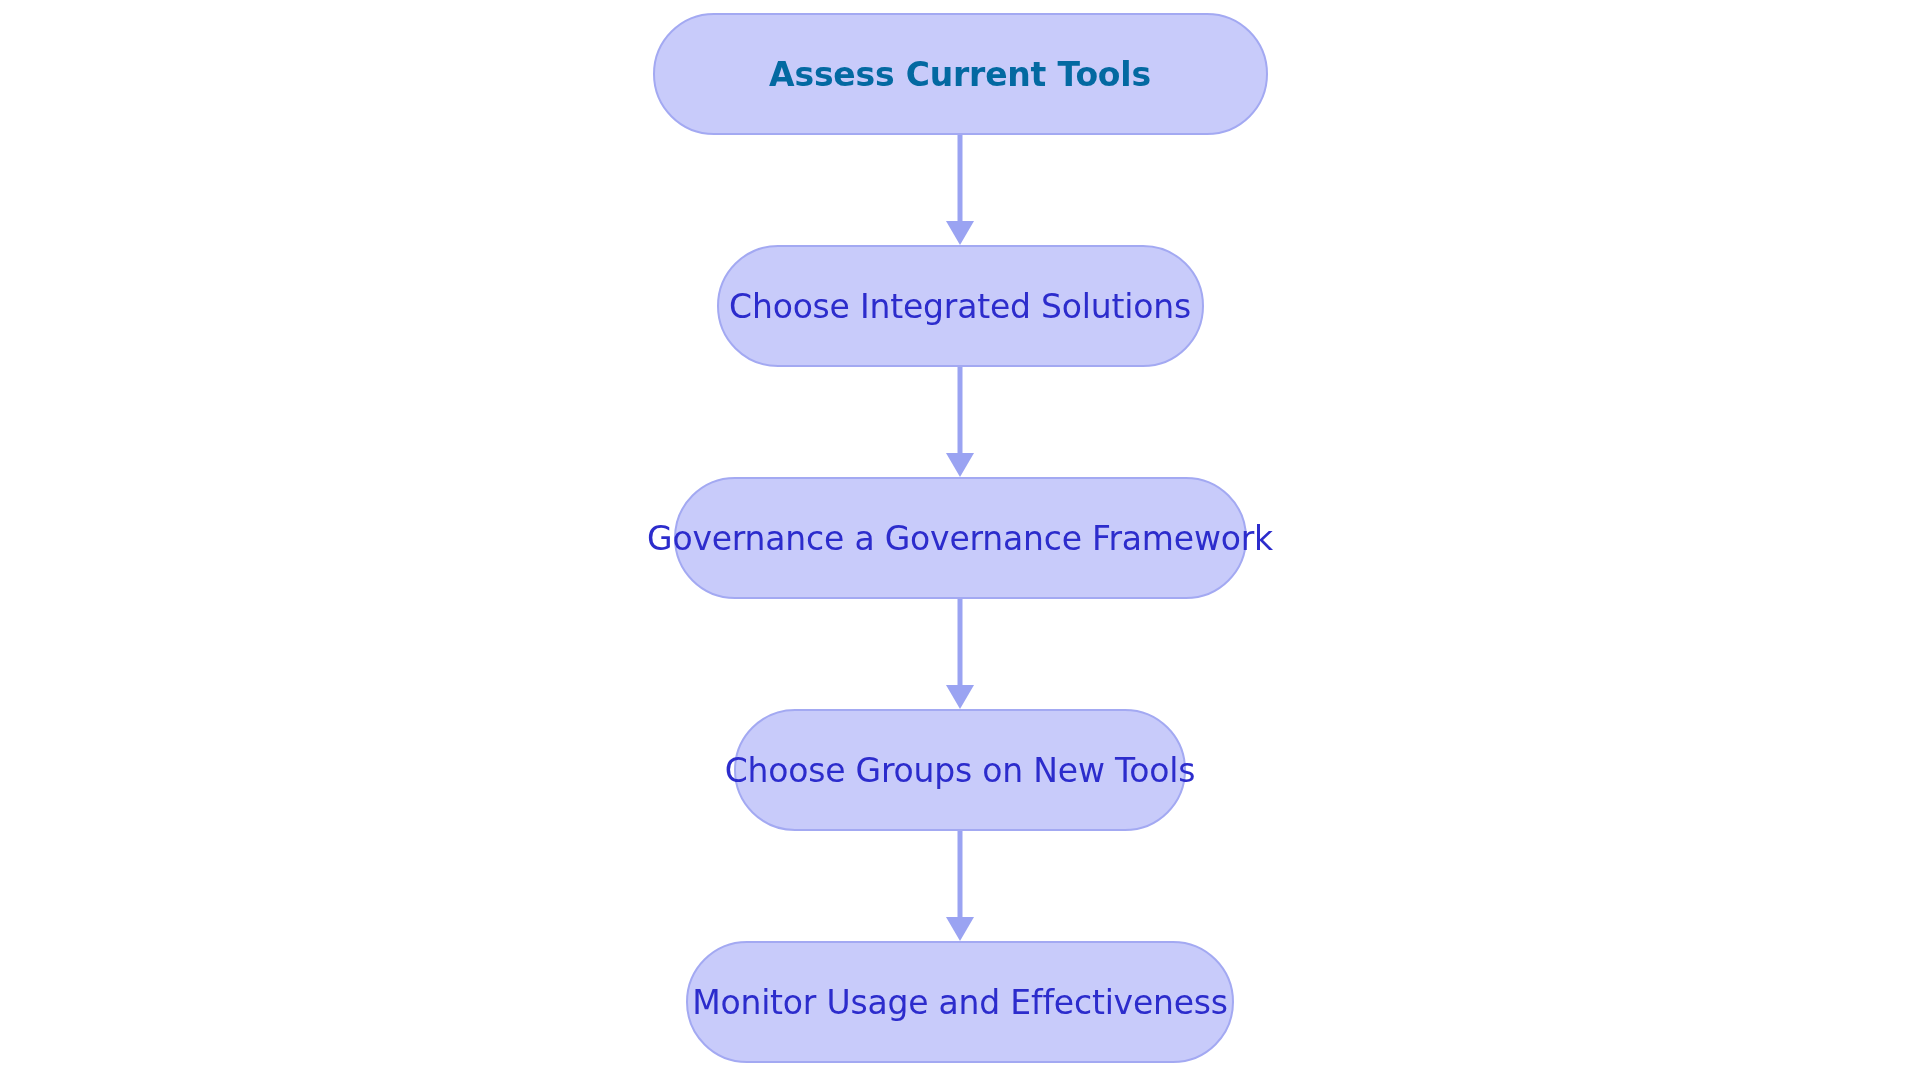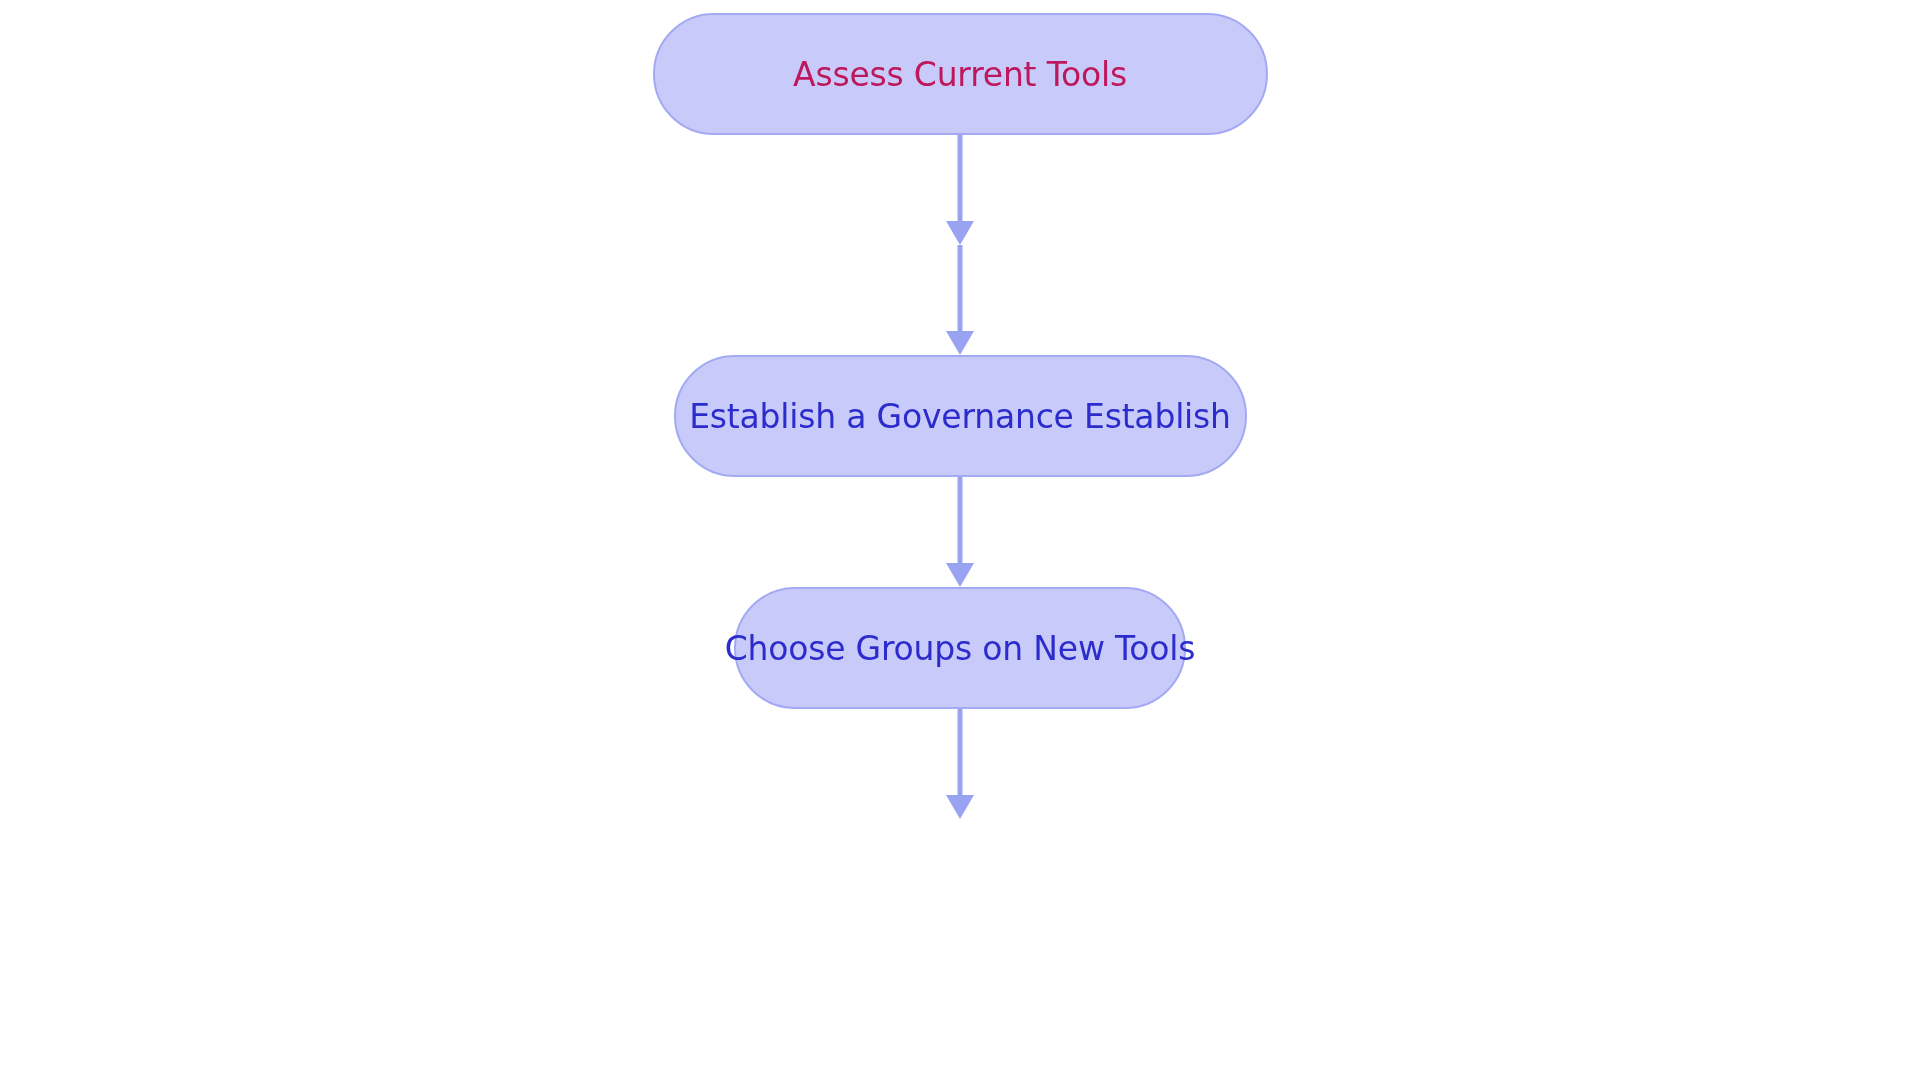--- a/index.html
+++ b/index.html
@@ -86,47 +86,53 @@
     border-top: 24px solid #9aa3f2;
   }
 </style>
 </head>
 <body>
 
 <div id="flowchart" style="background: rgb(255, 255, 255);">
   <div class="flow-column">
 
     <div class="node" style="width: 615px; background: rgb(200, 203, 250); border-color: rgb(163, 169, 242);">
-      <span class="node-label" style="color: #be185d;">Assess Current Tools</span>
+      <span class="node-label" style="color: #0369a1; font-weight: bold;">Assess Current Tools</span>
     </div>
 
     <div class="connector">
       <div class="stem" style="background: rgb(154, 163, 242);"></div>
       <div class="head" style="border-top-color: rgb(154, 163, 242);"></div>
     </div>
 
+    <div class="node" style="width: 487px; background: rgb(200, 203, 250); border-color: rgb(163, 169, 242);">
+      <span class="node-label" style="color: rgb(44, 44, 204);">Choose Integrated Solutions</span>
+    </div>
 
     <div class="connector">
       <div class="stem" style="background: rgb(154, 163, 242);"></div>
       <div class="head" style="border-top-color: rgb(154, 163, 242);"></div>
     </div>
 
     <div class="node" style="width: 573px; background: rgb(200, 203, 250); border-color: rgb(163, 169, 242);">
-      <span class="node-label" style="color: rgb(44, 44, 204);">Establish a Governance Establish</span>
+      <span class="node-label" style="color: rgb(44, 44, 204);">Governance a Governance Framework</span>
     </div>
 
     <div class="connector">
       <div class="stem" style="background: rgb(154, 163, 242);"></div>
       <div class="head" style="border-top-color: rgb(154, 163, 242);"></div>
     </div>
 
     <div class="node" style="width: 452px; background: rgb(200, 203, 250); border-color: rgb(163, 169, 242);">
       <span class="node-label" style="color: rgb(44, 44, 204);">Choose Groups on New Tools</span>
     </div>
 
     <div class="connector">
       <div class="stem" style="background: rgb(154, 163, 242);"></div>
       <div class="head" style="border-top-color: rgb(154, 163, 242);"></div>
     </div>
 
+    <div class="node" style="width: 548px; background: rgb(200, 203, 250); border-color: rgb(163, 169, 242);">
+      <span class="node-label" style="color: rgb(44, 44, 204);">Monitor Usage and Effectiveness</span>
+    </div>
 
   </div>
 </div>
 
 </body></html>

